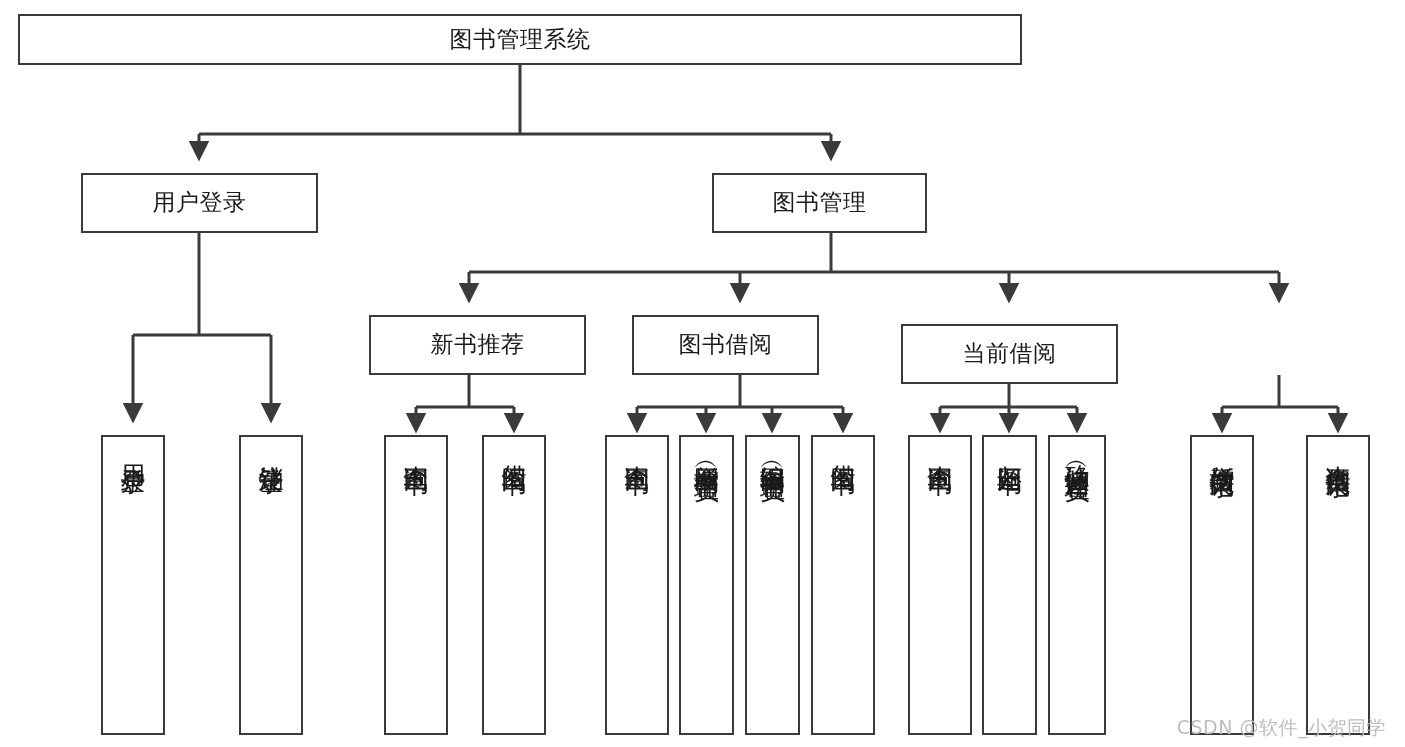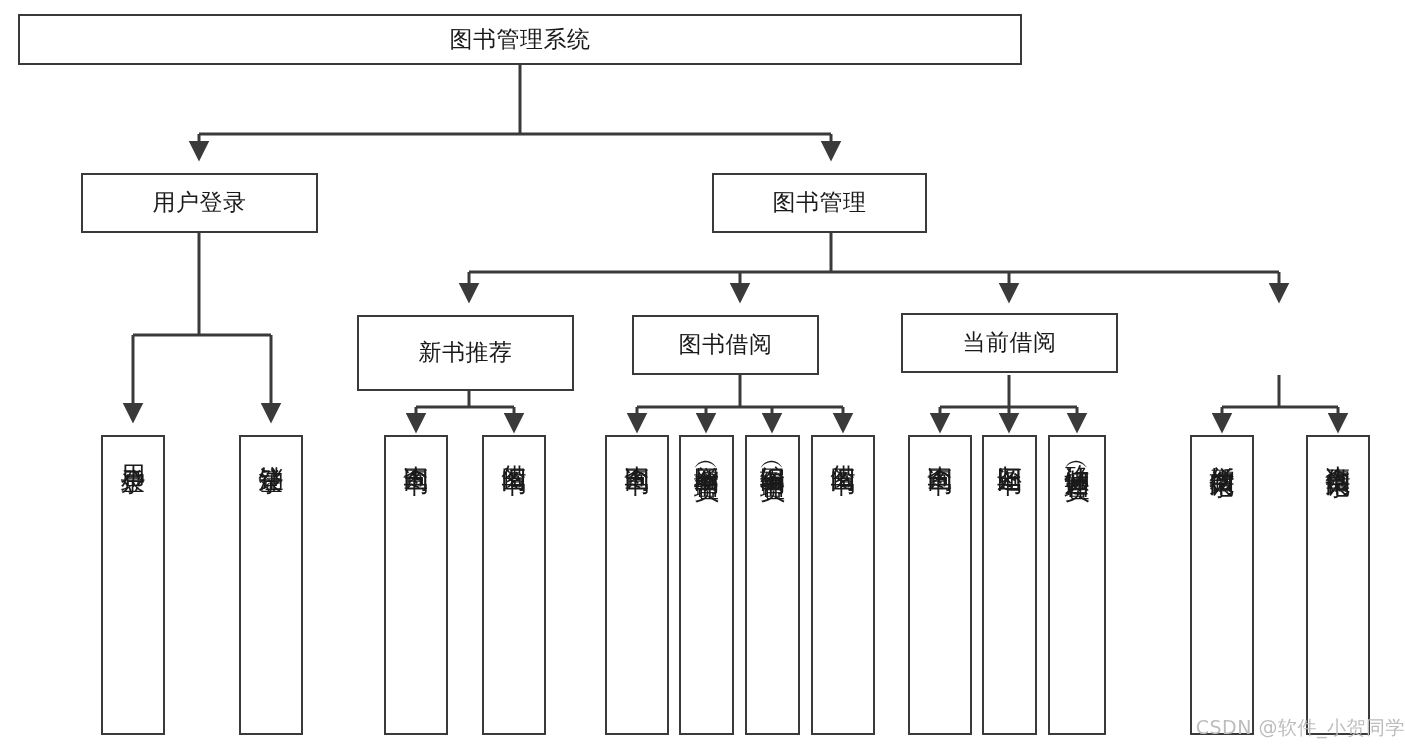--- a/index.html
+++ b/index.html
@@ -55,21 +55,21 @@
   }
   .node.vert .label {
     writing-mode: vertical-rl;
     text-orientation: upright;
     font-size: 25px;
     letter-spacing: 2px;
     line-height: 1;
   }
   .watermark {
     position: absolute;
-    right: 0;
+    right: 19px;
     bottom: 6px;
     font-size: 19px;
     color: #bdbdbd;
     letter-spacing: 0.5px;
     white-space: nowrap;
   }
 </style>
 </head>
 <body>
 
@@ -129,27 +129,27 @@
     <span class="label">图书管理系统</span>
   </div>
 
   <div class="node horiz" style="left:81px; top:173px; width:237px; height:60px;">
     <span class="label">用户登录</span>
   </div>
   <div class="node horiz" style="left:712px; top:173px; width:215px; height:60px;">
     <span class="label">图书管理</span>
   </div>
 
-  <div class="node horiz" style="left:357px; top:315px; width:217px; height:76px;">
+  <div class="node horiz" style="left:369px; top:315px; width:217px; height:60px;">
     <span class="label">新书推荐</span>
   </div>
   <div class="node horiz" style="left:632px; top:315px; width:187px; height:60px;">
     <span class="label">图书借阅</span>
   </div>
-  <div class="node horiz" style="left:901px; top:313px; width:217px; height:60px;">
+  <div class="node horiz" style="left:901px; top:324px; width:217px; height:60px;">
     <span class="label">当前借阅</span>
   </div>
 
   <div class="node vert" style="left:101px; top:435px; width:64px; height:300px;">
     <span class="label">用户登录</span>
   </div>
   <div class="node vert" style="left:239px; top:435px; width:64px; height:300px;">
     <span class="label">注销登录</span>
   </div>
 

